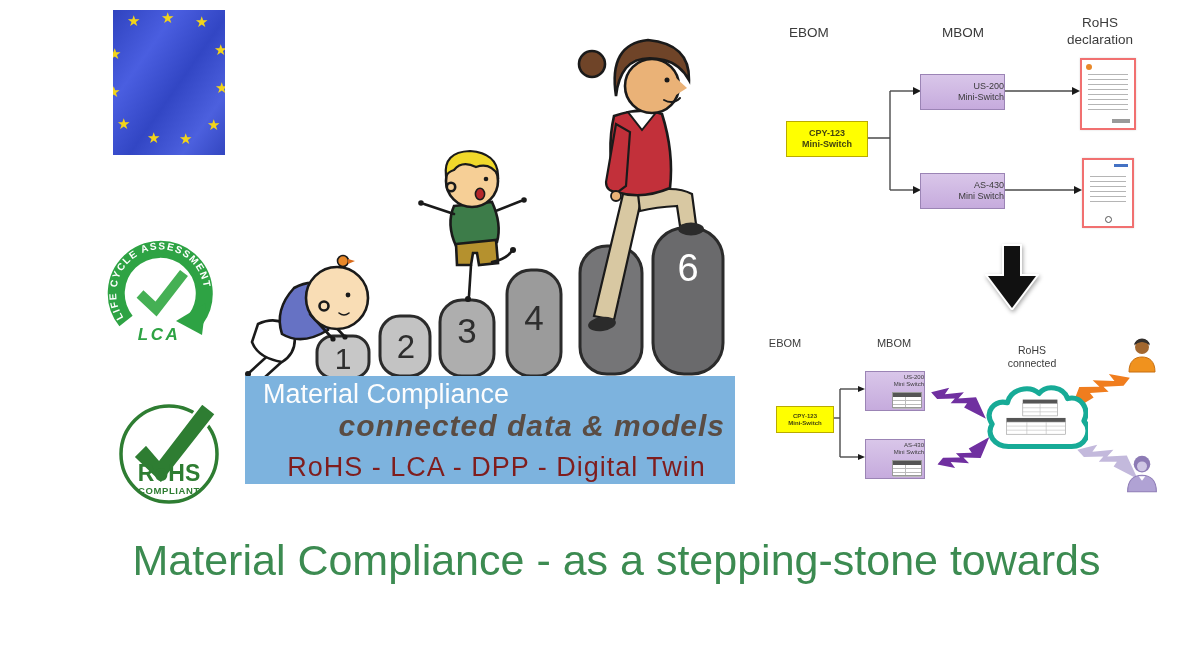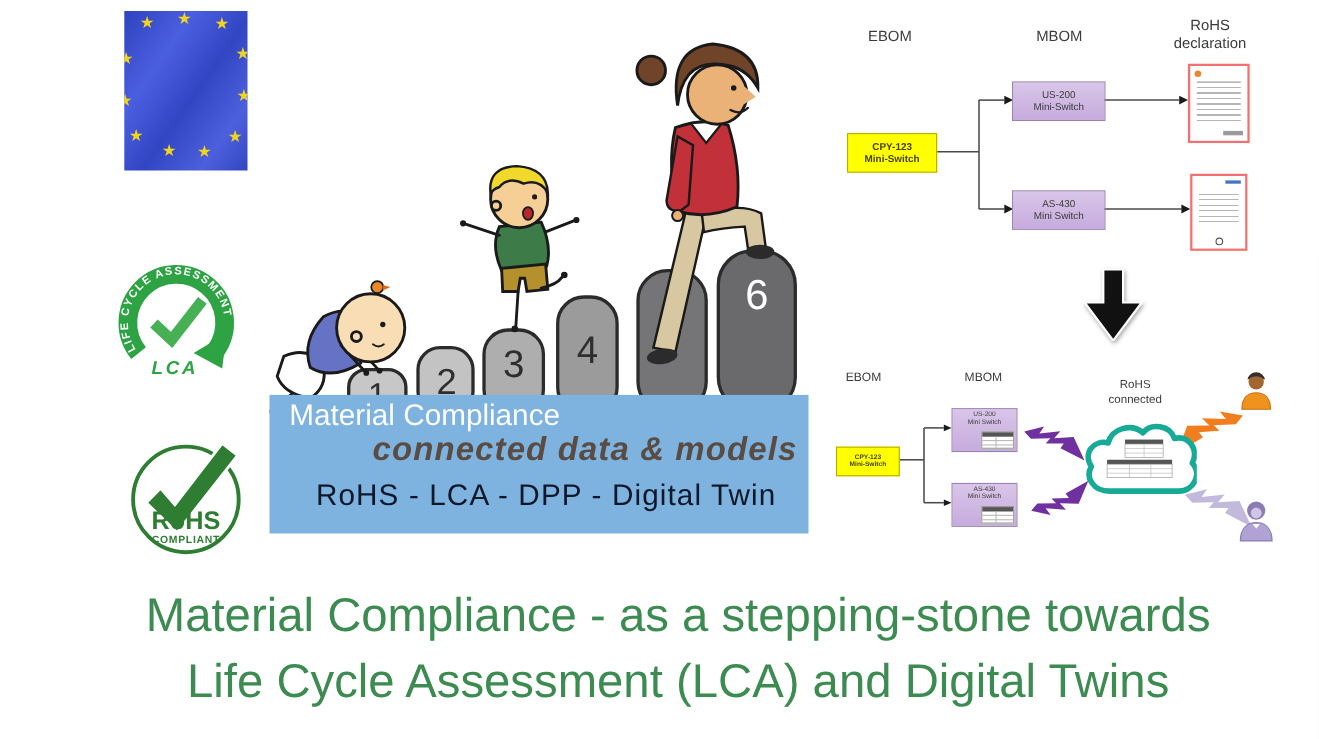--- a/index.html
+++ b/index.html
@@ -16,33 +16,33 @@
   
   .lca-logo{left:103px;top:233px;width:115px;height:115px;}
   
   .rohs-logo{left:113px;top:393px;width:113px;height:113px;}
 
   
   .illu{left:240px;top:0px;width:500px;height:378px;}
   .illu path,.illu circle,.illu ellipse{vector-effect:non-scaling-stroke;}
 
   
-  .banner{left:245px;top:359px;width:490px;height:126px;background:#7db3de;}
+  .banner{left:245px;top:376px;width:490px;height:108px;background:#7db3de;}
   .banner .t1{position:absolute;left:18px;top:3px;color:#fdfdfd;font-size:27px;}
   .banner .t2{position:absolute;right:10px;top:33px;color:#5a4c43;font-size:30px;
               font-family:Liberation Sans, sans-serif;font-style:italic;font-weight:bold;letter-spacing:1px;}
-  .banner .t3{position:absolute;left:0;right:0;top:76px;text-align:center;color:#0f172a;font-size:27px;letter-spacing:1px;padding-left:13px;}
+  .banner .t3{position:absolute;left:0;right:0;top:76px;text-align:center;color:#7f1d1d;font-size:27px;letter-spacing:1px;padding-left:13px;}
 
   
   .diag-label{color:#3b3b3b;font-size:13.5px;text-align:center;line-height:17px;}
   .diag-label-sm{color:#3b3b3b;font-size:11px;text-align:center;line-height:13px;}
   .ybox{background:#ffff00;border:1.5px solid #b9ab00;color:#44440f;font-weight:bold;
-        display:flex;flex-direction:column;align-items:center;justify-content:center;text-align:center;}
+        display:flex;flex-direction:column;align-items:center;justify-content:center;text-align:center;margin-left:16px;}
   .pbox{background:linear-gradient(180deg,#d9c6e9,#c6abdd);border:1.5px solid #9b84b5;color:#3a3a3a;
-        display:flex;flex-direction:column;align-items:center;justify-content:center;text-align:center;}
+        display:flex;flex-direction:column;align-items:flex-end;justify-content:center;text-align:center;}
   .ybox.big{left:770px;top:121px;width:80px;height:34px;font-size:9px;line-height:11px;}
   .pbox.big1{left:920px;top:74px;width:83px;height:34px;font-size:9px;line-height:11px;}
   .pbox.big2{left:920px;top:173px;width:83px;height:34px;font-size:9px;line-height:11px;}
   .ybox.sm{left:760px;top:406px;width:56px;height:25px;font-size:6px;line-height:7px;}
   .pbox.sm1{left:865px;top:371px;width:58px;height:36px;font-size:6px;line-height:7px;justify-content:flex-start;padding-top:2px;}
   .pbox.sm2{left:865px;top:439px;width:58px;height:36px;font-size:6px;line-height:7px;justify-content:flex-start;padding-top:2px;}
   .mini-table{position:absolute;right:2px;bottom:2px;width:30px;height:16px;background:#fff;border:1px solid #999;box-sizing:border-box;}
   .mini-table .hd{height:3.5px;background:#555;}
   .mini-table .rw{height:3.2px;border-bottom:1px solid #bbb;}
   .mini-table .vdiv{position:absolute;left:42%;top:3.5px;bottom:0;border-left:1px solid #bbb;}
@@ -325,16 +325,15 @@
   </svg>
   <svg class="abs person person-purple" viewBox="0 0 32 38">
     <circle cx="16" cy="11" r="7.5" fill="#8d7bb5"></circle>
     <circle cx="16" cy="13" r="4.5" fill="#cfc6e4"></circle>
     <path d="M3,36 C3,25 9,21 16,21 C23,21 29,25 29,36 Z" fill="#b0a2d4" stroke="#8d7bb5" stroke-width="1"></path>
     <path d="M13,22 L16,26 L19,22 Z" fill="#ffffff"></path>
   </svg>
 
   <div class="abs headline">
     <div>Material Compliance - as a stepping-stone towards</div>
-    <div>Life Cycle Assessment (LCA) and Digital Twins</div>
   </div>
 
 </div>
 
 </body></html>

